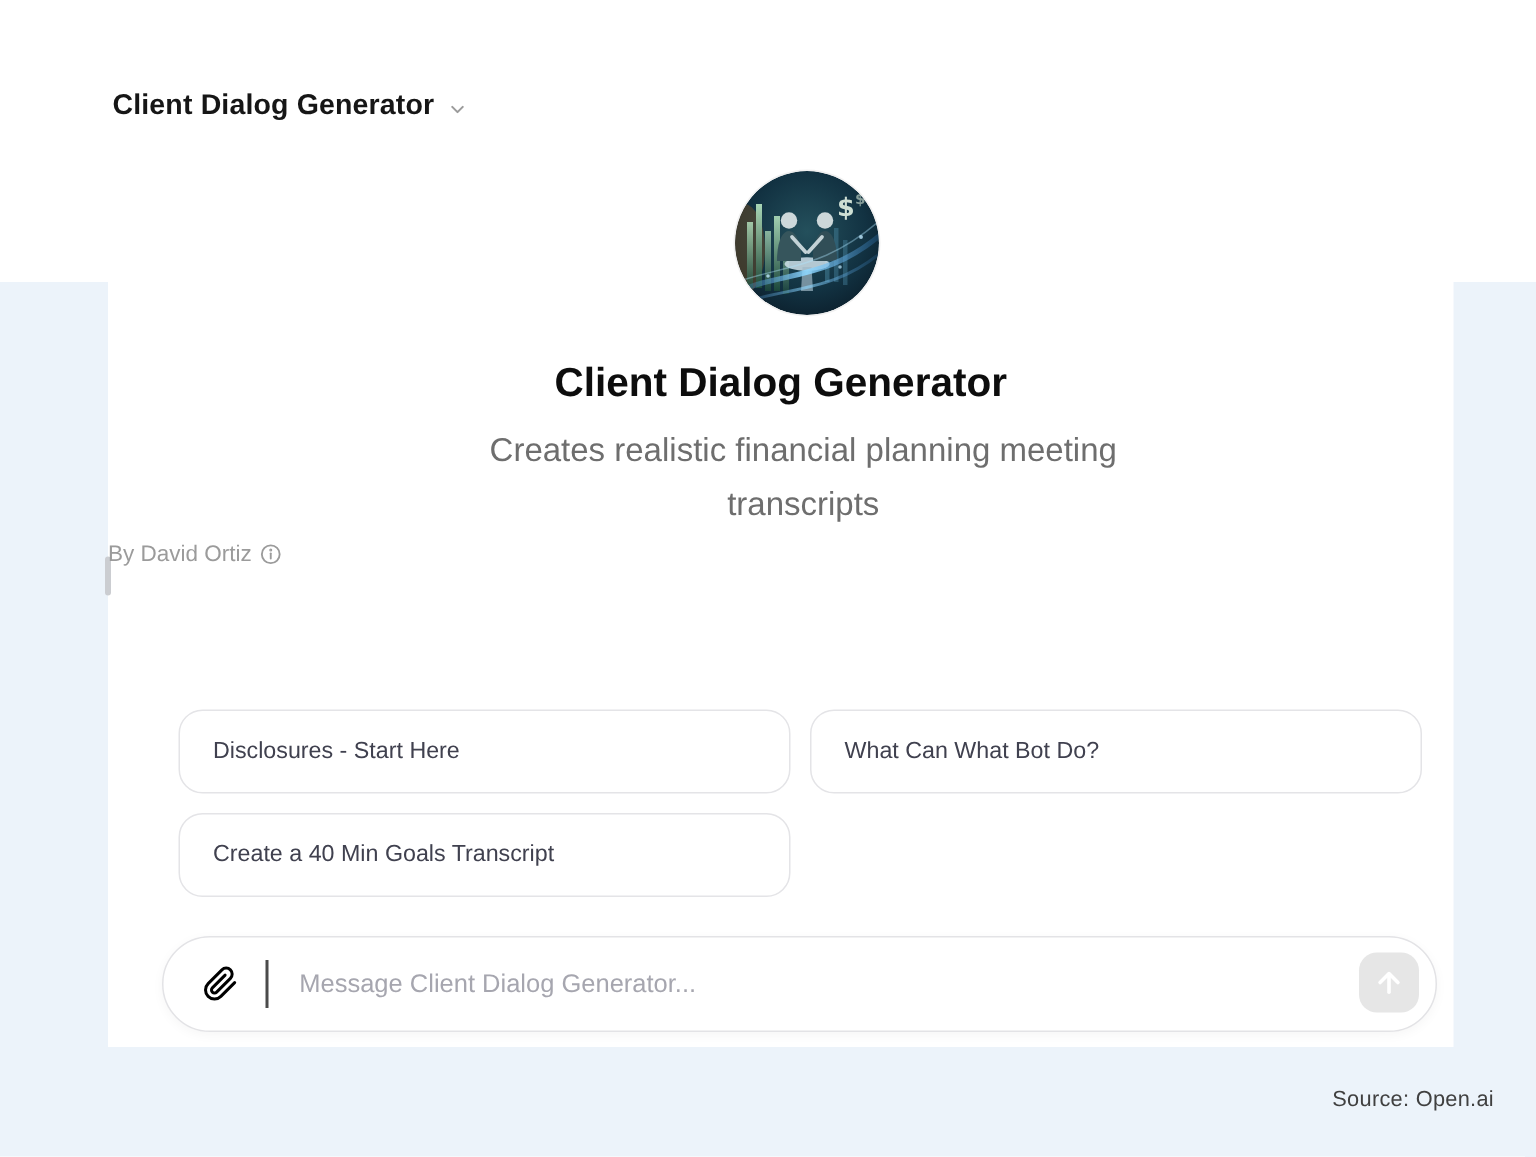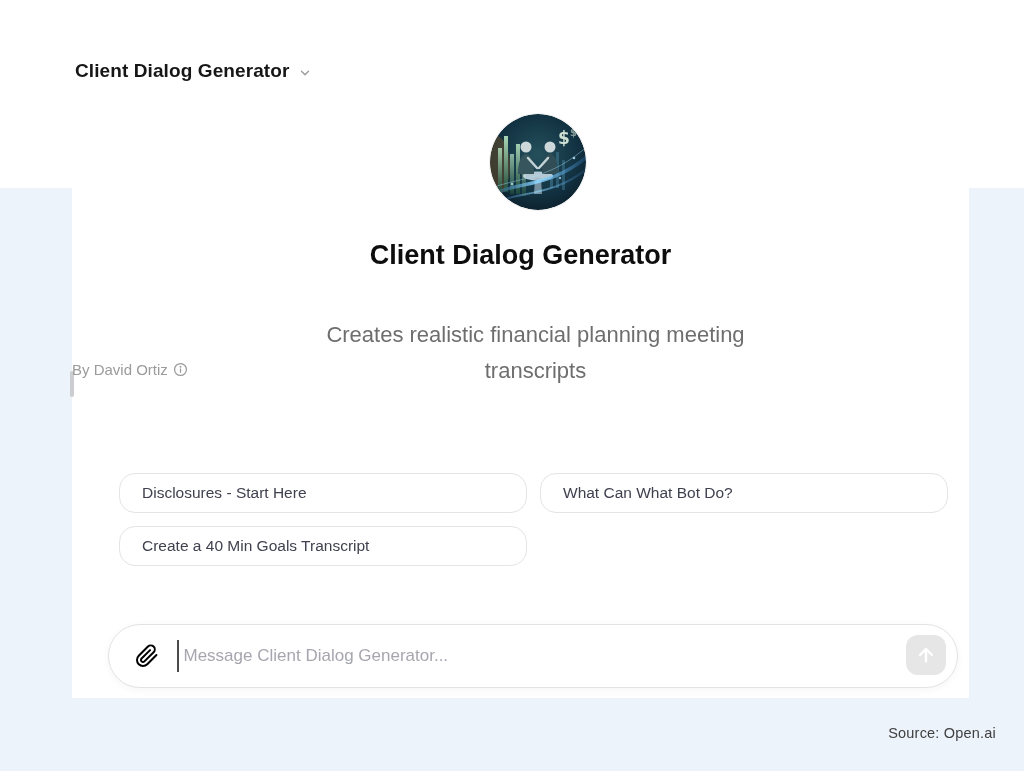--- a/index.html
+++ b/index.html
@@ -33,55 +33,55 @@
   .avatar {
     position: absolute; left: 490px; top: 114px; width: 96px; height: 96px;
     border-radius: 50%; overflow: hidden; box-shadow: 0 0 0 1px rgba(0,0,0,0.06);
   }
   .hero-title {
     position: absolute; left: 72px; top: 240px; width: 897px;
     text-align: center; font-size: 27px; font-weight: 700; color: #0d0d0d;
   }
   .hero-sub-wrap {
     position: absolute; left: 72px; top: 282px; width: 927px;
-    display: flex; justify-content: center; margin-top: 35px;
+    display: flex; justify-content: center;
   }
   .hero-sub {
     max-width: 505px; text-align: center;
     font-size: 22px; line-height: 36px; color: #6e6e6e; font-weight: 400;
   }
   .byline {
     position: absolute; left: 72px; top: 361px; width: 897px;
     display: flex; align-items: center; gap: 5px;
     font-size: 15px; color: #9b9b9b;
   }
   .cards {
     position: absolute; left: 119px; top: 473px; width: 829px;
     display: grid; grid-template-columns: 408px 408px; gap: 13px 13px;
   }
   .card {
-    height: 40px; background: #ffffff;
+    height: 56px; background: #ffffff;
     border: 1px solid #e4e4e7; border-radius: 16px;
     display: flex; align-items: center; padding: 0 22px;
     font-size: 15.5px; color: #40414f; cursor: pointer;
   }
   .composer {
     position: absolute; left: 108px; top: 624px; width: 850px; height: 64px;
     background: #ffffff; border: 1px solid #e3e3e6; border-radius: 32px;
     box-shadow: 0 2px 8px rgba(0,0,0,0.04);
     display: flex; align-items: center;
   }
   .attach { margin-left: 26px; width: 24px; height: 24px; flex: 0 0 auto; cursor: pointer; }
   .caret {
     width: 1.5px; height: 32px; background: #4b4b4b; margin-left: 18px; flex: 0 0 auto;
   }
   .composer input {
     flex: 1 1 auto; border: none; outline: none; background: transparent;
     font-family: "Liberation Sans", sans-serif;
-    font-size: 17px; color: #0d0d0d; padding: 0 6px 0 5px; height: 40px;
+    font-size: 17px; color: #0d0d0d; padding: 0 6px 0 5px; height: 40px; margin-left: 16px;
   }
   .composer input::placeholder { color: #a6a6af; opacity: 1; }
   .send-btn {
     position: absolute; left: 797px; top: 10px; width: 40px; height: 40px;
     background: #e6e6e6; border: none; border-radius: 12px;
     display: flex; align-items: center; justify-content: center; cursor: pointer;
   }
   .source {
     position: absolute; right: 28px; top: 725px;
     font-size: 14.5px; color: #404040; letter-spacing: 0.2px;

